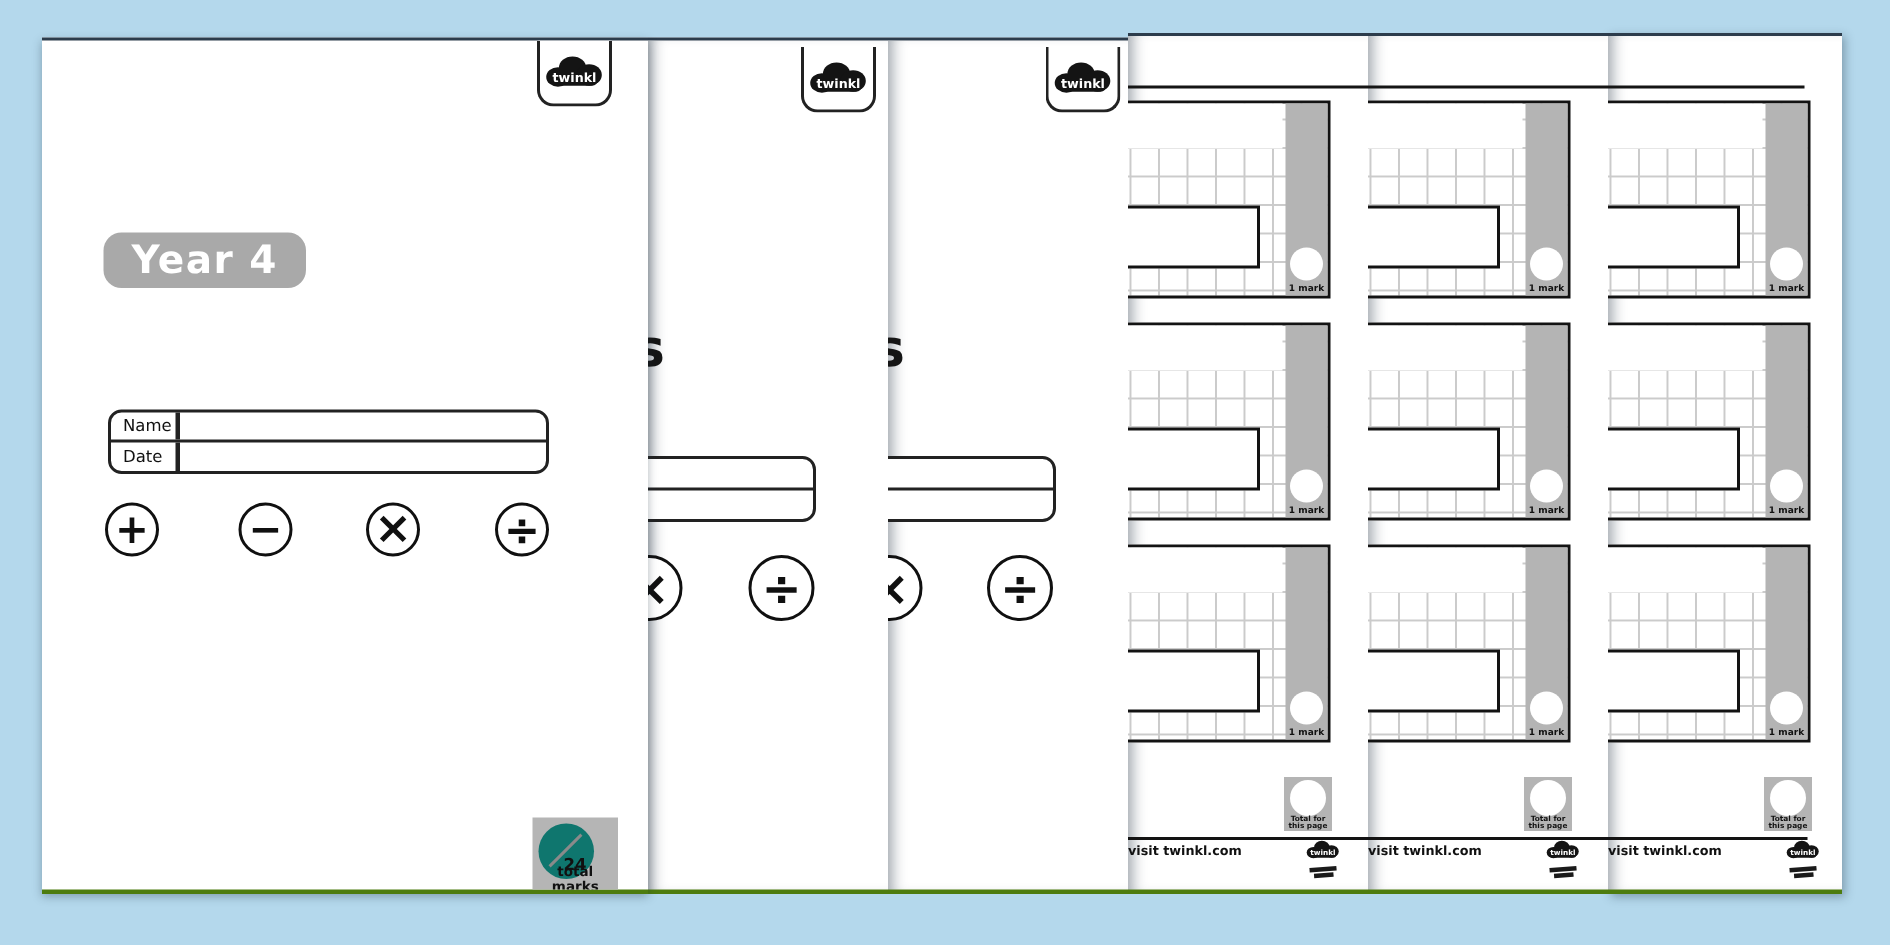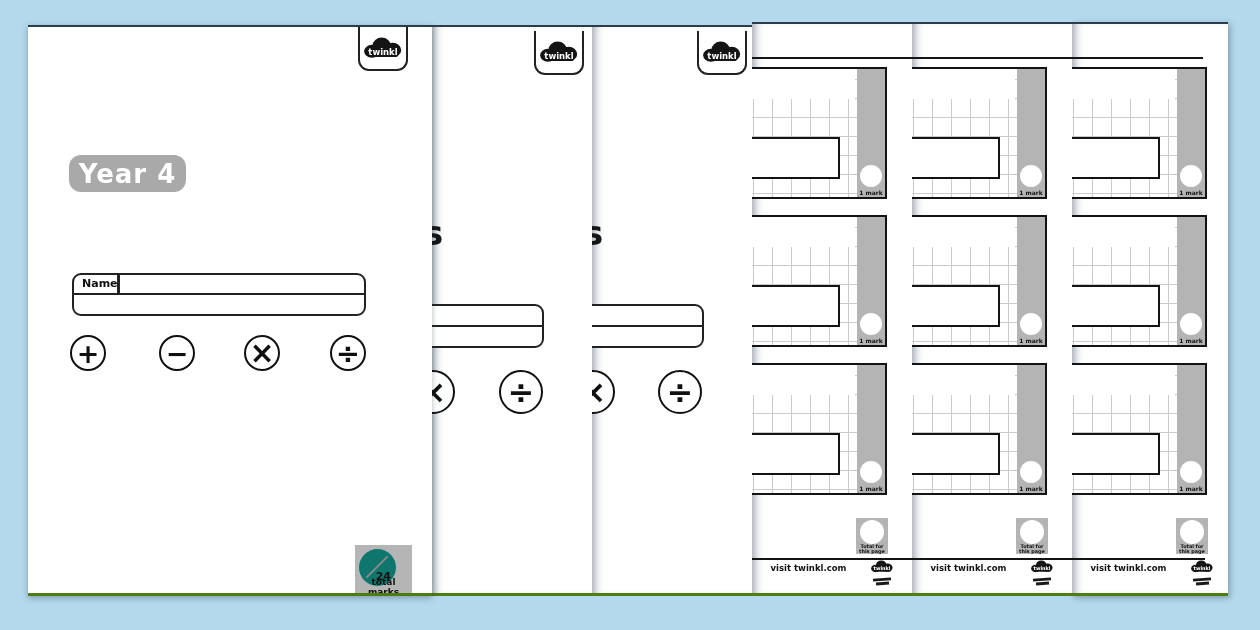--- a/index.html
+++ b/index.html
@@ -9,29 +9,29 @@
   
   .page { position:absolute; background:#fff; border-top:2px solid #2c3c4c; border-bottom:3px solid #4d7c0f; overflow:hidden; }
   .shadowL { box-shadow: inset 9px 0 9px -6px rgba(40,55,70,.45); }
 
   
   .brand-tab { position:absolute; top:0; width:50px; height:44px; background:#fff;
     border:2px solid #222; border-top:none; border-radius:0 0 11px 11px;
     display:flex; align-items:center; justify-content:center; }
 
   
-  .year-badge { position:absolute; left:41px; top:128px; width:117px; height:37px; background:#a9a9a9;
+  .year-badge { position:absolute; left:41px; top:128px; width:135px; height:37px; background:#a9a9a9;
     border-radius:12px; color:#fff; font-size:26px; font-weight:bold; letter-spacing:1px;
     display:flex; align-items:center; justify-content:center; }
   .cover-title { position:absolute; left:42px; top:160px; font-size:33px; font-weight:bold; color:#151515; letter-spacing:-1px; }
   .cover-subtitle { position:absolute; left:43px; top:207px; font-size:19px; font-weight:bold; color:#1a1a1a; }
   .nd-table { position:absolute; left:44px; top:246px; width:294px; height:43px; border:2px solid #222; border-radius:9px; background:#fff; }
   .nd-row { height:50%; display:flex; }
   .nd-row.first { border-bottom:2px solid #222; }
-  .nd-label { width:46px; border-right:3px solid #222; font-size:11px; font-weight:bold; color:#111;
+  .nd-label { width:46px; border-right:3px solid #222; font-size:11px; font-weight:normal; color:#111;
     display:flex; align-items:center; padding-left:8px; }
   .op-circle { position:absolute; width:36px; height:36px; border:2.5px solid #101010; border-radius:50%;
     display:flex; align-items:center; justify-content:center; font-size:27px; font-weight:bold; color:#101010;
     background:#fff; line-height:1; }
   .tm-badge { position:absolute; left:327px; top:518px; width:57px; height:53px; background:#b5b5b5; }
   .tm-circle { position:absolute; left:4px; top:4px; width:37px; height:37px; border-radius:50%; background:#0f766e; }
   .tm-slash { position:absolute; left:3px; top:17px; width:30px; height:2px; background:#8a8a8a; transform:rotate(-45deg); }
   .tm-value { position:absolute; right:5px; bottom:3px; font-size:11px; font-weight:bold; color:#111; }
   .tm-label { position:absolute; bottom:1px; width:100%; text-align:center; font-size:9px; font-weight:bold; color:#111; }
 
@@ -51,21 +51,21 @@
     background-size:19px 19px; background-position:2px 10px; }
   .q-white { position:absolute; left:0; top:0; width:123px; height:30px; background:#fff; }
   .q-ans { position:absolute; left:-4px; top:68px; width:112px; height:42px; border:2px solid #131313; background:#fff; }
   .q-bar { position:absolute; right:0; top:0; height:100%; width:28px; background:#b4b4b4; }
   .q-circle { position:absolute; left:3px; bottom:10px; width:22px; height:22px; border-radius:50%; background:#fff; }
   .q-mark { position:absolute; bottom:1px; width:100%; text-align:center; font-size:6px; font-weight:bold; color:#111; }
   .total-badge { position:absolute; left:104px; top:494px; width:32px; height:36px; background:#b4b4b4; }
   .tb-circle { width:24px; height:24px; border-radius:50%; background:#fff; margin:2px auto 0; }
   .tb-text { font-size:6px; font-weight:bold; color:#111; text-align:center; line-height:1.02; transform:scale(.82); transform-origin:top center; }
   .footer-line { position:absolute; left:0; top:534px; width:160px; height:2px; background:#131313; }
-  .footer-text { position:absolute; left:0; top:539px; width:113px; text-align:center; font-size:8.5px; font-weight:bold; color:#111; }
+  .footer-text { position:absolute; left:0; top:539px; width:113px; text-align:left; font-size:8.5px; font-weight:bold; color:#111; }
   .footer-stamp { position:absolute; left:117px; top:535px; width:26px; height:24px; text-align:center; }
   .stamp-bar1 { width:18px; height:2.5px; background:#1a1a1a; margin:0 auto; transform:rotate(-4deg); }
   .stamp-bar2 { width:13px; height:2.5px; background:#1a1a1a; margin:1px auto 0; transform:rotate(-4deg); }
   .edge .footer-line { width:133px; }
   .edge .header-line { width:131px; }
 </style>
 </head>
 <body>
 
 <div class="stage">
@@ -84,20 +84,24 @@
       </svg>
     </div>
 
     <div class="year-badge">Year 4</div>
 
     <div class="nd-table">
       <div class="nd-row first">
         <div class="nd-label">Name</div>
         <div style="flex:1;"></div>
       </div>
+      <div class="nd-row">
+        <div class="nd-label">Date</div>
+        <div style="flex:1;"></div>
+      </div>
     </div>
 
     <div class="op-circle" style="left:42px; top:308px;">+</div>
     <div class="op-circle" style="left:131px; top:308px;">−</div>
     <div class="op-circle" style="left:216px; top:308px; font-size:30px;">×</div>
     <div class="op-circle" style="left:302px; top:308px; font-size:29px;">÷</div>
 
     <div class="tm-badge">
       <div class="tm-circle">
         <div class="tm-slash"></div>

